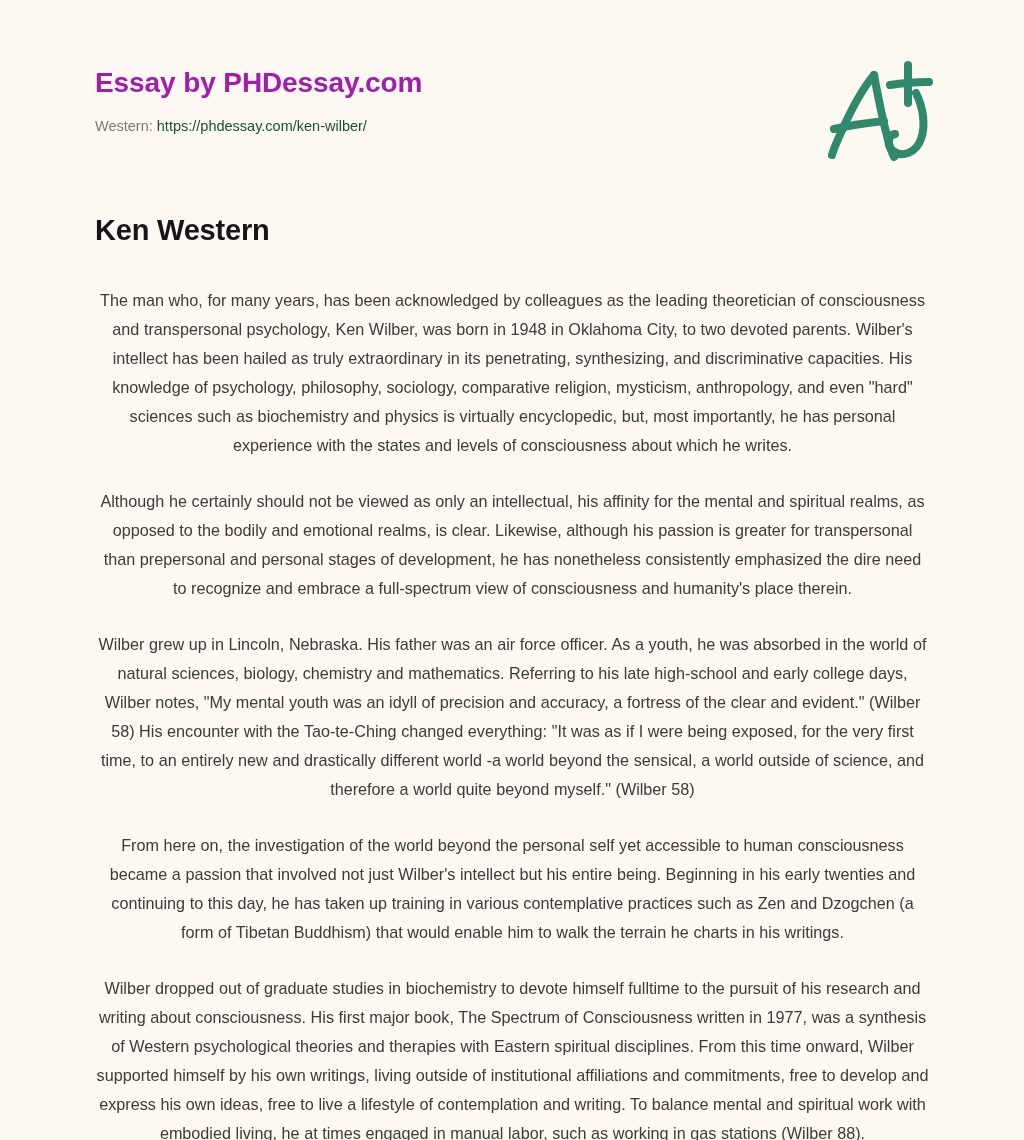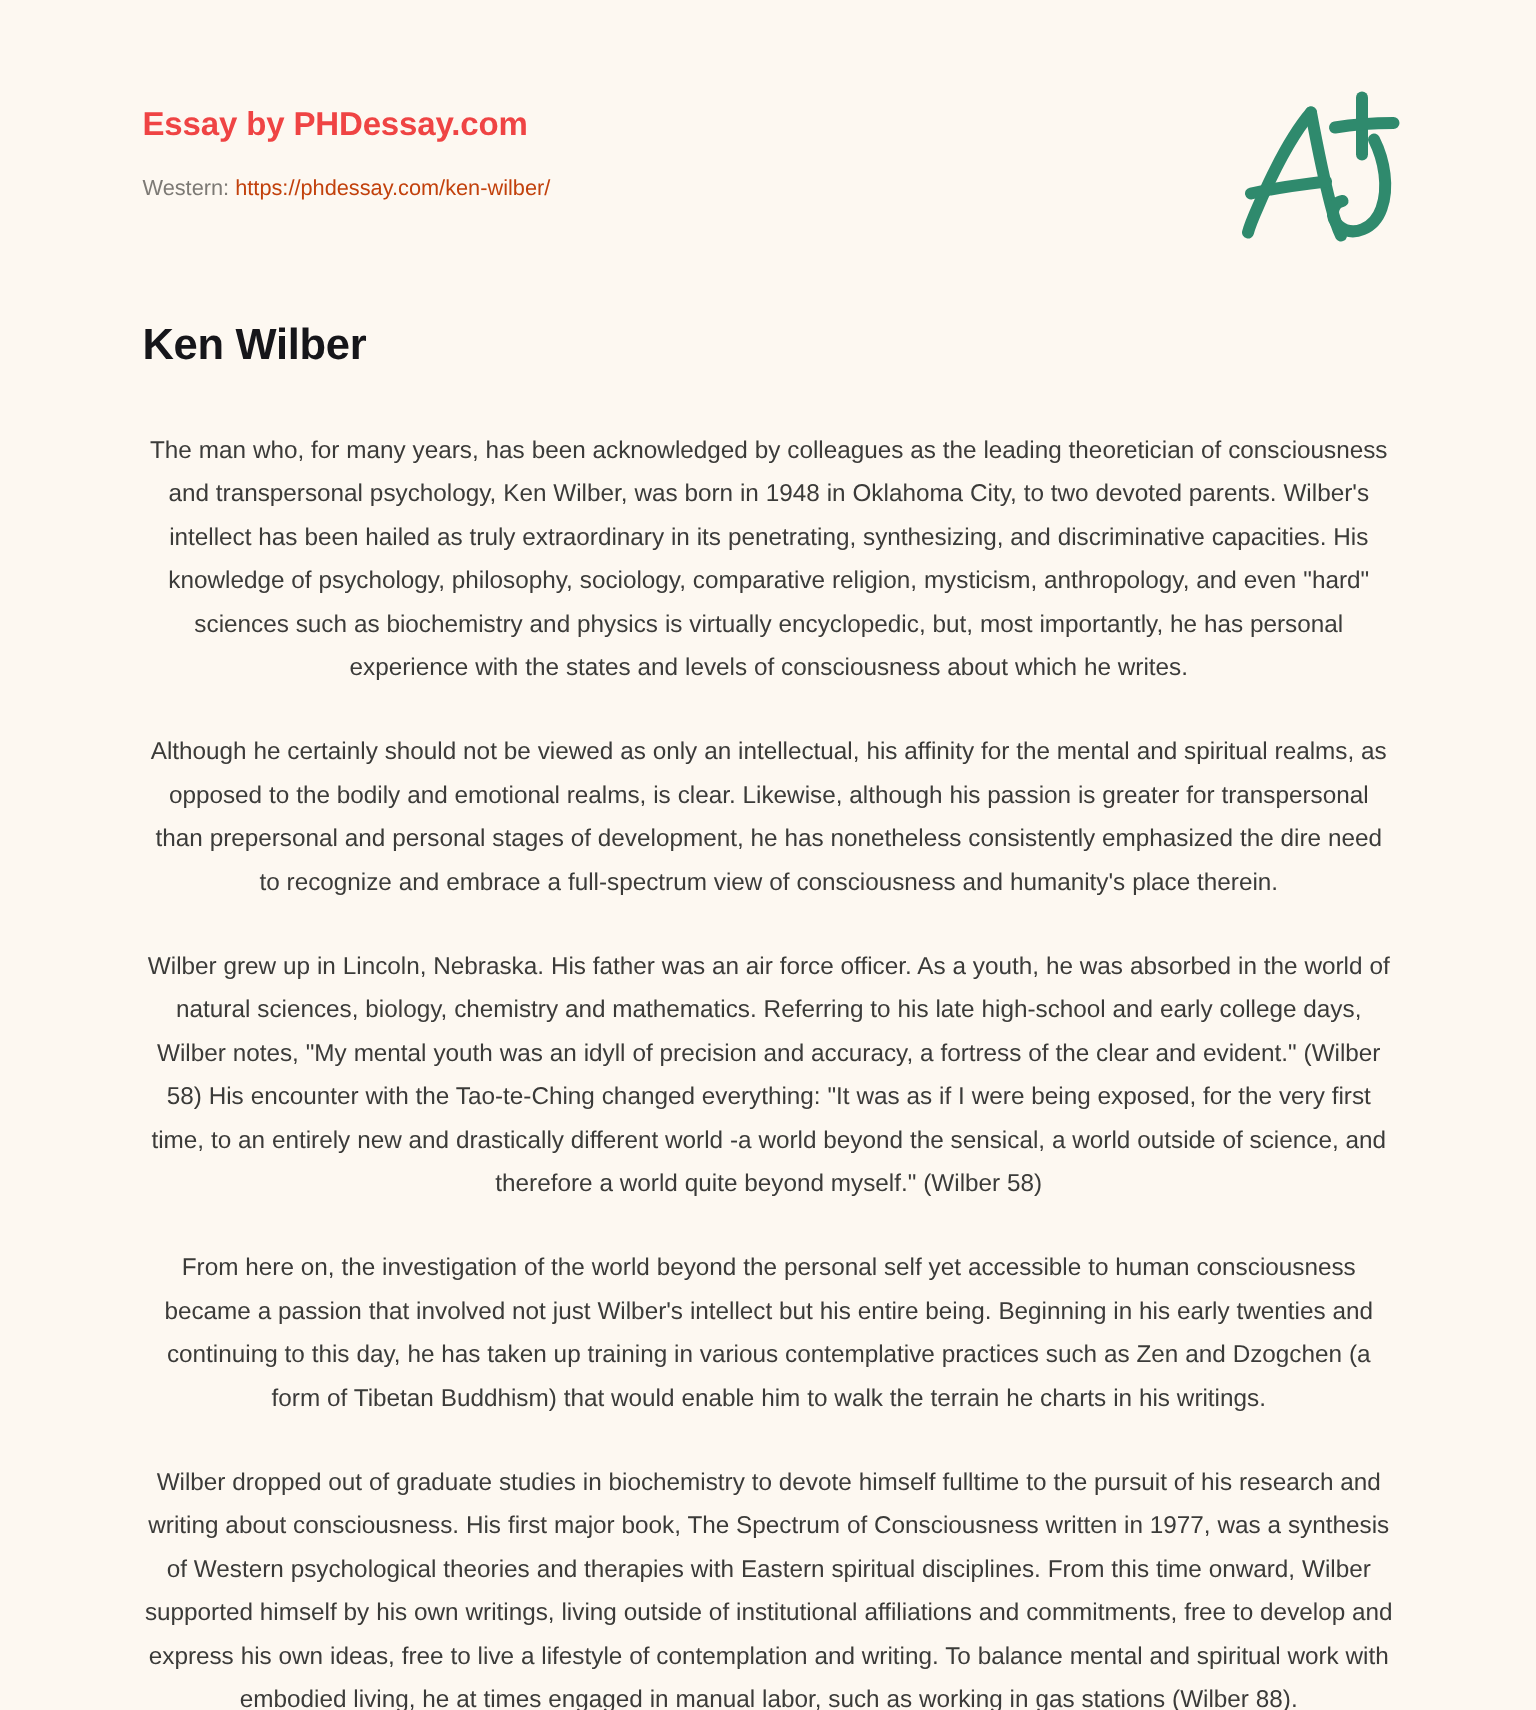--- a/index.html
+++ b/index.html
@@ -31,38 +31,38 @@
     height: 200px;
   }
 
   .brand-block {
     position: absolute;
     left: 95px;
     top: 68px;
   }
 
   .brand-title {
-    font-size: 22px;
+    font-size: 28px;
     font-weight: bold;
-    color: #ef4444;
+    color: #a21caf;
     letter-spacing: -0.1px;
     line-height: 30px;
     white-space: nowrap;
   }
 
   .source-line {
     margin-top: 18px;
     font-size: 14.5px;
     color: #7d7a75;
     line-height: 20px;
     white-space: nowrap;
   }
 
   .source-link {
-    color: #c2410c;
+    color: #14532d;
     text-decoration: none;
   }
 
   
   .logo {
     position: absolute;
     left: 812px;
     top: 58px;
     width: 130px;
     height: 110px;
@@ -125,21 +125,21 @@
           <path d="M78 27 C90 25 106 24 117 24" stroke-width="8"></path>
 
           <path d="M104 35 C111 49 114 67 109 81 C104 95 90 100 81 93 C74 87 76 77 83 76" stroke-width="8"></path>
         </g>
       </svg>
     </div>
 
   </div>
 
   <div class="article">
-    <h1 class="article-title">Ken Wilber</h1>
+    <h1 class="article-title">Ken Western</h1>
 
     <p class="para">The man who, for many years, has been acknowledged by colleagues as the leading theoretician of consciousness and transpersonal psychology, Ken Wilber, was born in 1948 in Oklahoma City, to two devoted parents. Wilber's intellect has been hailed as truly extraordinary in its penetrating, synthesizing, and discriminative capacities. His knowledge of psychology, philosophy, sociology, comparative religion, mysticism, anthropology, and even "hard" sciences such as biochemistry and physics is virtually encyclopedic, but, most importantly, he has personal experience with the states and levels of consciousness about which he writes.</p>
     <p class="para">Although he certainly should not be viewed as only an intellectual, his affinity for the mental and spiritual realms, as opposed to the bodily and emotional realms, is clear. Likewise, although his passion is greater for transpersonal than prepersonal and personal stages of development, he has nonetheless consistently emphasized the dire need to recognize and embrace a full-spectrum view of consciousness and humanity's place therein.</p>
     <p class="para">Wilber grew up in Lincoln, Nebraska. His father was an air force officer. As a youth, he was absorbed in the world of natural sciences, biology, chemistry and mathematics. Referring to his late high-school and early college days, Wilber notes, "My mental youth was an idyll of precision and accuracy, a fortress of the clear and evident." (Wilber 58) His encounter with the Tao-te-Ching changed everything: "It was as if I were being exposed, for the very first time, to an entirely new and drastically different world -a world beyond the sensical, a world outside of science, and therefore a world quite beyond myself." (Wilber 58)</p>
     <p class="para">From here on, the investigation of the world beyond the personal self yet accessible to human consciousness became a passion that involved not just Wilber's intellect but his entire being. Beginning in his early twenties and continuing to this day, he has taken up training in various contemplative practices such as Zen and Dzogchen (a form of Tibetan Buddhism) that would enable him to walk the terrain he charts in his writings.</p>
     <p class="para">Wilber dropped out of graduate studies in biochemistry to devote himself fulltime to the pursuit of his research and writing about consciousness. His first major book, The Spectrum of Consciousness written in 1977, was a synthesis of Western psychological theories and therapies with Eastern spiritual disciplines. From this time onward, Wilber supported himself by his own writings, living outside of institutional affiliations and commitments, free to develop and express his own ideas, free to live a lifestyle of contemplation and writing. To balance mental and spiritual work with embodied living, he at times engaged in manual labor, such as working in gas stations (Wilber 88).</p>
 
   </div>
 
 </div>

